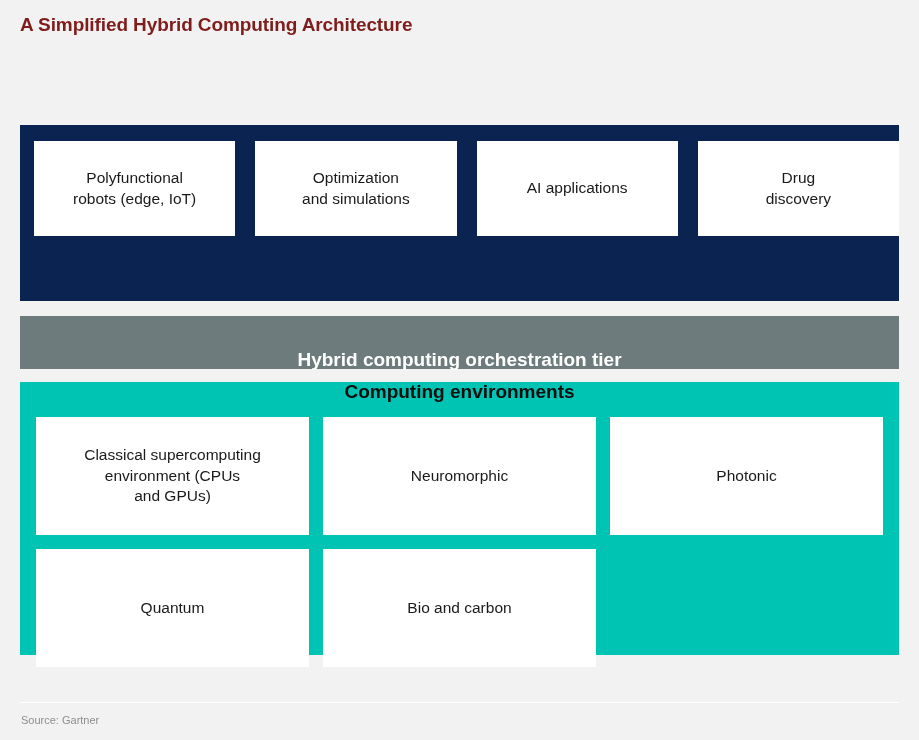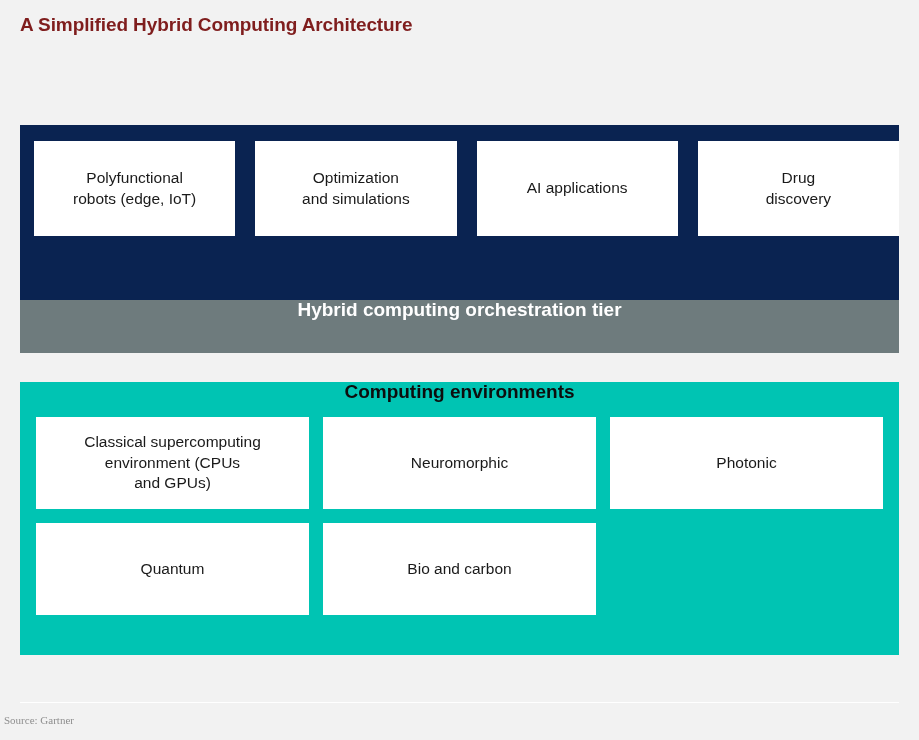--- a/index.html
+++ b/index.html
@@ -67,25 +67,25 @@
     text-align: center;
     font-size: 15.5px;
     line-height: 1.35;
     color: #1a1a1a;
     padding: 0 6px;
     box-sizing: border-box;
   }
 
   
   #orchestration-band {
-    top: 300px;
+    top: 316px;
     height: 53px;
     background: #6e7b7d;
     display: flex;
-    align-items: flex-start;
+    align-items: flex-end;
     justify-content: center;
   }
   #orchestration-heading {
     color: #ffffff;
   }
 
   
   #computing-band {
     top: 382px;
     height: 273px;
@@ -96,21 +96,21 @@
   }
   #computing-grid {
     display: grid;
     grid-template-columns: repeat(3, 1fr);
     gap: 14px;
     padding: 16px 16px 0 16px;
     box-sizing: border-box;
     width: 100%;
   }
   #computing-grid .card {
-    height: 92px;
+    height: 118px;
     background: #ffffff;
     display: flex;
     align-items: center;
     justify-content: center;
     text-align: center;
     font-size: 15.5px;
     line-height: 1.35;
     color: #1a1a1a;
     padding: 0 8px;
     box-sizing: border-box;
@@ -120,25 +120,24 @@
   #footer-divider {
     position: absolute;
     left: 20px;
     top: 702px;
     width: 879px;
     height: 1px;
     background: #ffffff;
   }
   #source-note {
     position: absolute;
-    left: 4px;
+    left: 21px;
     top: 714px;
     font-size: 11px;
     color: #8e8e8e;
-    font-family: Liberation Serif, serif;
   }
 </style>
 </head>
 <body>
 
 <div id="page-title">A Simplified Hybrid Computing Architecture</div>
 
 <section class="band" id="use-cases-band">
   <div id="use-cases-cards">
     <div class="card">Polyfunctional<br>robots (edge, IoT)</div>

